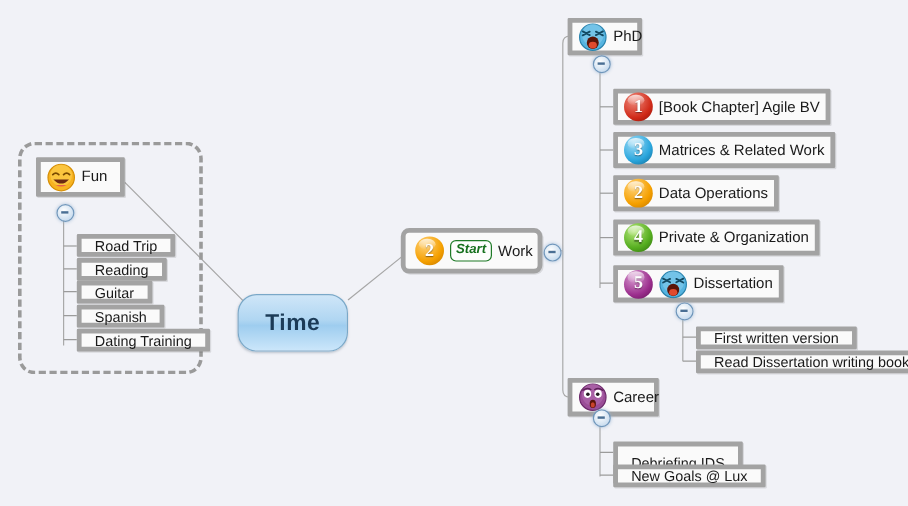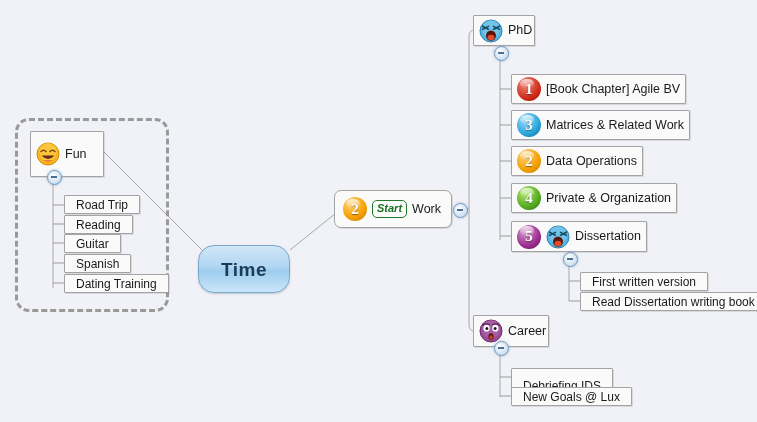--- a/index.html
+++ b/index.html
@@ -24,21 +24,21 @@
     justify-content:center;
     font-size:19px;
     color:#1c3b57;
     font-weight:bold;
     letter-spacing:.5px;
   }
 
   
   .box{
     background:#fafafa;
-    border:1px solid #a3a3a3;
+    border:4px solid #a3a3a3;
     border-radius:1px;
     box-shadow:1px 1px 0 rgba(0,0,0,.10);
     padding:0 5px;
     font-size:12.5px;
     color:#1a1a1a;
     gap:5px;
     white-space:nowrap;
   }
   .box.rounded{border-radius:7px;padding:0 8px;}
   .box.leaf{font-size:12px;padding:0 11px;}
@@ -139,21 +139,21 @@
       <path d="M500,396 L511,396"></path>
     </g>
   </svg>
 
   <div class="boundary" style="left:15px;top:118px;width:148px;height:188px;"></div>
 
   <div class="node root" style="left:198px;top:245px;width:92px;height:48px;">
     <span class="lbl">Time</span>
   </div>
 
-  <div class="node box" style="left:30px;top:131px;width:74px;height:46px;text-align:center;">
+  <div class="node box" style="left:30px;top:131px;width:74px;height:33px;text-align:center;">
     <svg class="smiley" viewBox="0 0 24 24">
       <circle cx="12" cy="12" r="11" fill="#f7b320" stroke="#d68f06" stroke-width="1"></circle>
       <circle cx="12" cy="10" r="9" fill="#ffd357" opacity=".55"></circle>
       <path d="M5 9.5 q2.5 -2.6 5 0" stroke="#7a4a00" stroke-width="1.5" fill="none" stroke-linecap="round"></path>
       <path d="M14 9.5 q2.5 -2.6 5 0" stroke="#7a4a00" stroke-width="1.5" fill="none" stroke-linecap="round"></path>
       <path d="M5.5 13.5 q6.5 7 13 0 z" fill="#6b2a12"></path>
       <path d="M7.5 18.2 q4.5 2.6 9 0 z" fill="#e8604c"></path>
     </svg>
     <span class="lbl">Fun</span>
   </div>

